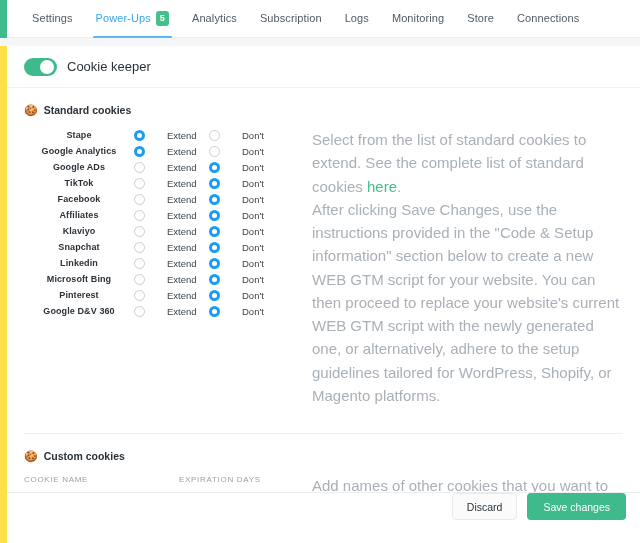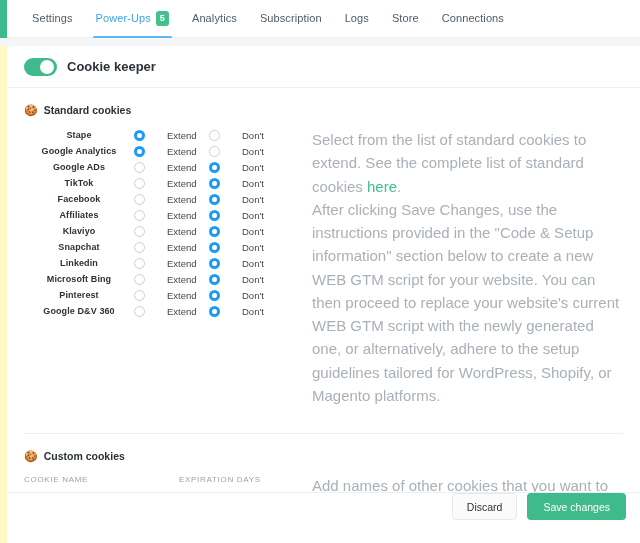--- a/index.html
+++ b/index.html
@@ -7,21 +7,21 @@
     margin: 0; padding: 0;
     width: 640px; height: 543px;
     overflow: hidden;
     background: #f4f6f8;
     font-family: "Liberation Sans", sans-serif;
     -webkit-font-smoothing: antialiased;
   }
   #app {
     position: relative;
     width: 640px; height: 543px;
-    background: #fef9c3;
+    background: #fde047;
   }
 
   
   .left-rail {
     position: absolute;
     left: 0; top: 0;
     width: 7px; height: 40px;
     background: #3fba8c;
   }
 
@@ -102,21 +102,21 @@
     position: absolute;
     top: 2px; left: 16px;
     width: 14px; height: 14px;
     border-radius: 50%;
     background: #ffffff;
   }
   .card-title {
     margin-left: 10px;
     font-size: 13px;
     color: #2b3238;
-    font-weight: bold;
+    font-weight: normal;
   }
 
   
   .body { padding: 0 17px; position: relative; }
 
   .section-title {
     display: flex;
     align-items: center;
     gap: 6px;
     font-size: 10.5px;
@@ -287,20 +287,23 @@
         <div class="tab-underline"></div>
       </div>
       <div class="tab">
         <span>Analytics</span>
       </div>
       <div class="tab">
         <span>Subscription</span>
       </div>
       <div class="tab">
         <span>Logs</span>
+      </div>
+      <div class="tab">
+        <span>Monitoring</span>
       </div>
       <div class="tab">
         <span>Store</span>
       </div>
       <div class="tab">
         <span>Connections</span>
       </div>
     </div>
 
   <div class="gap"></div>

